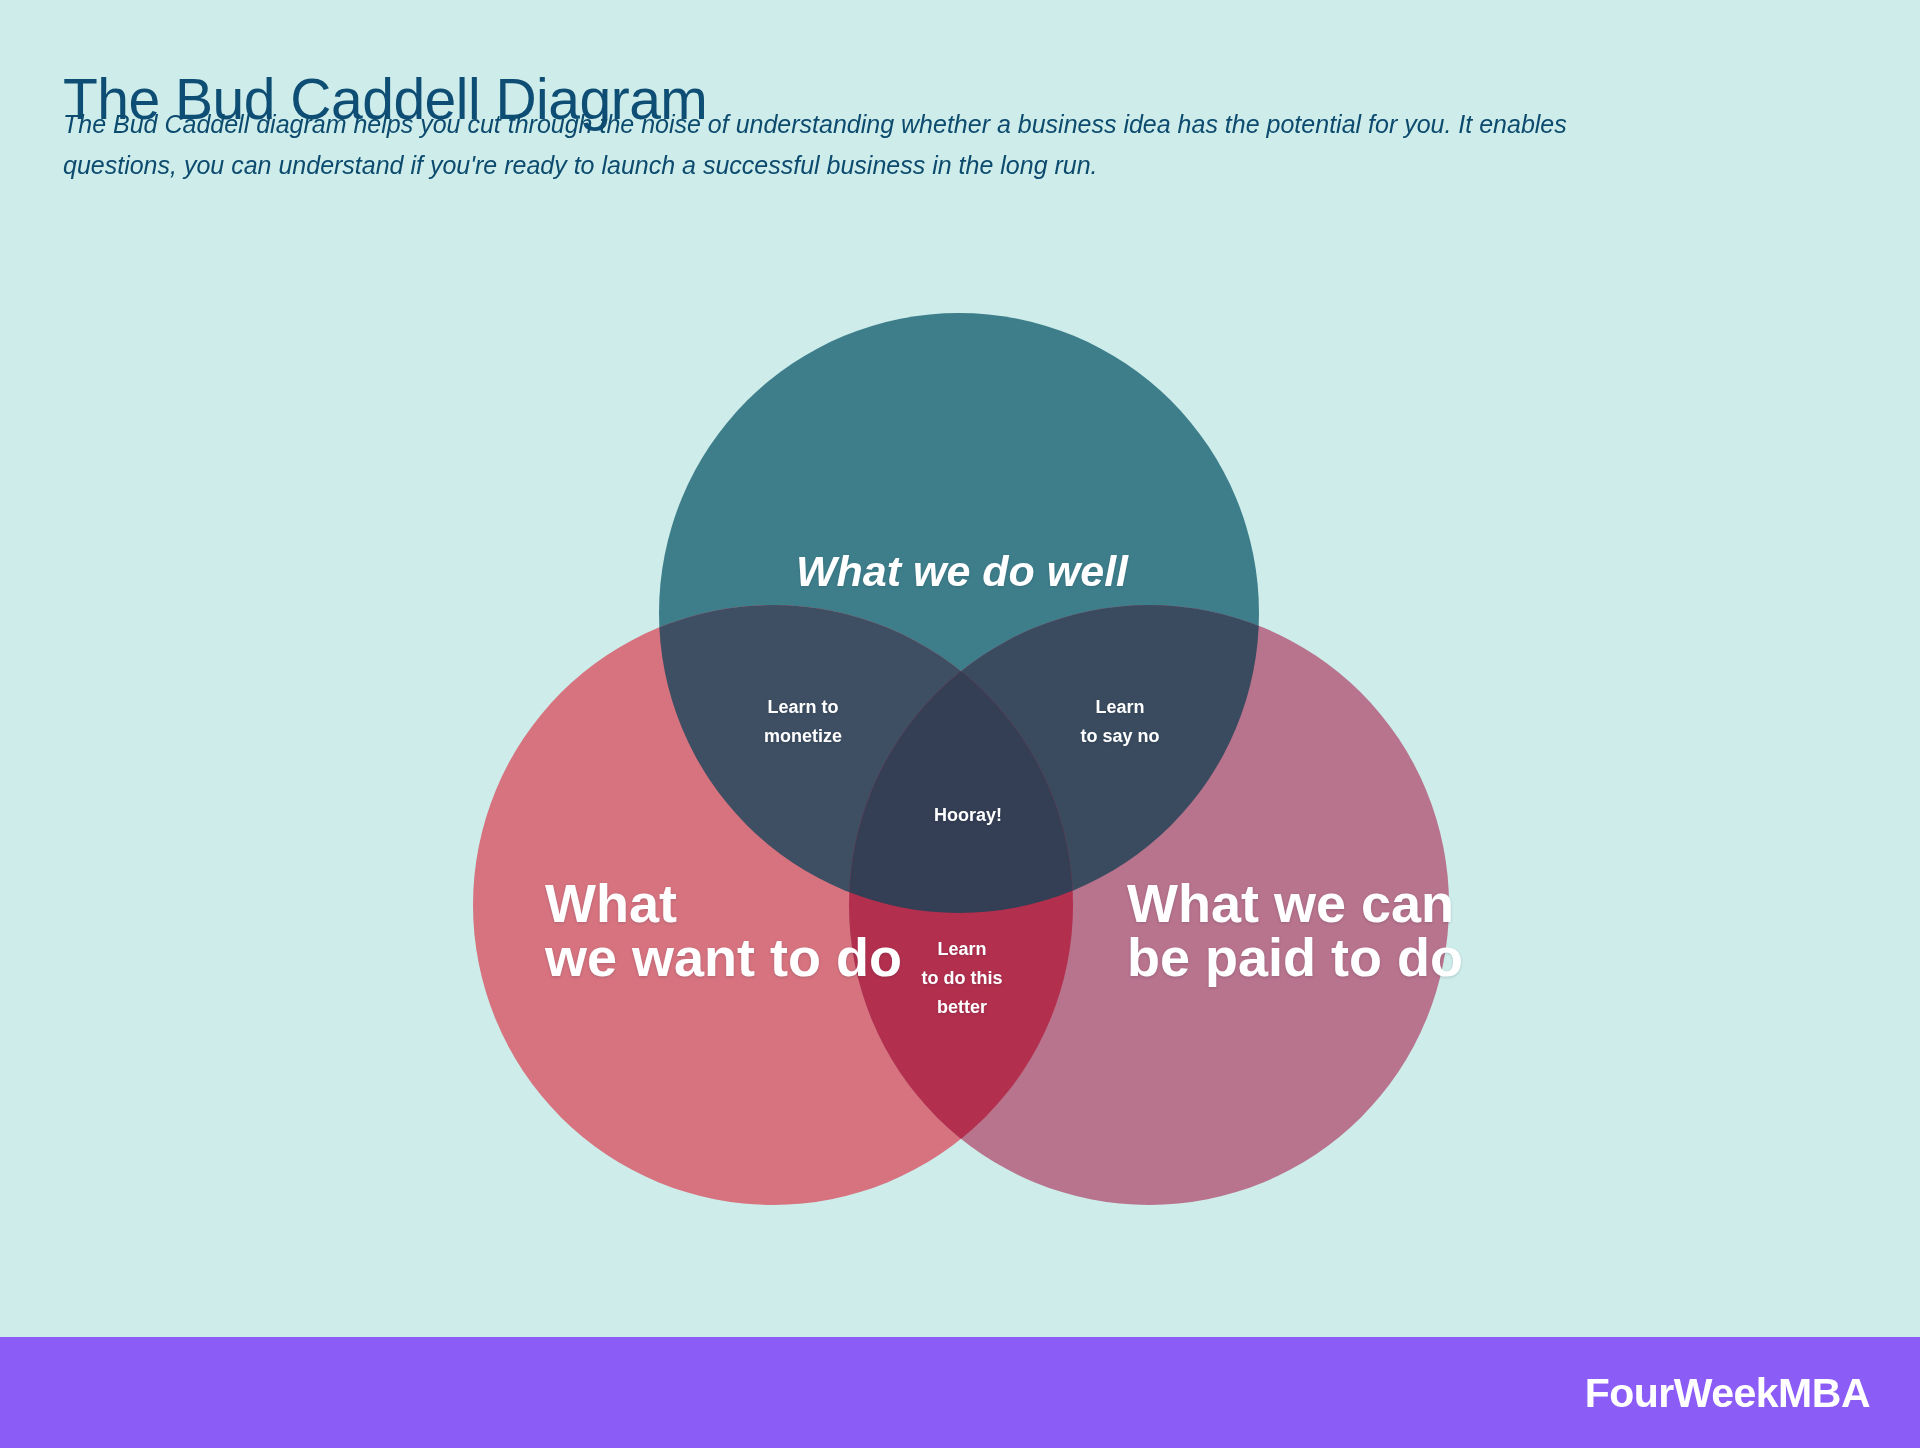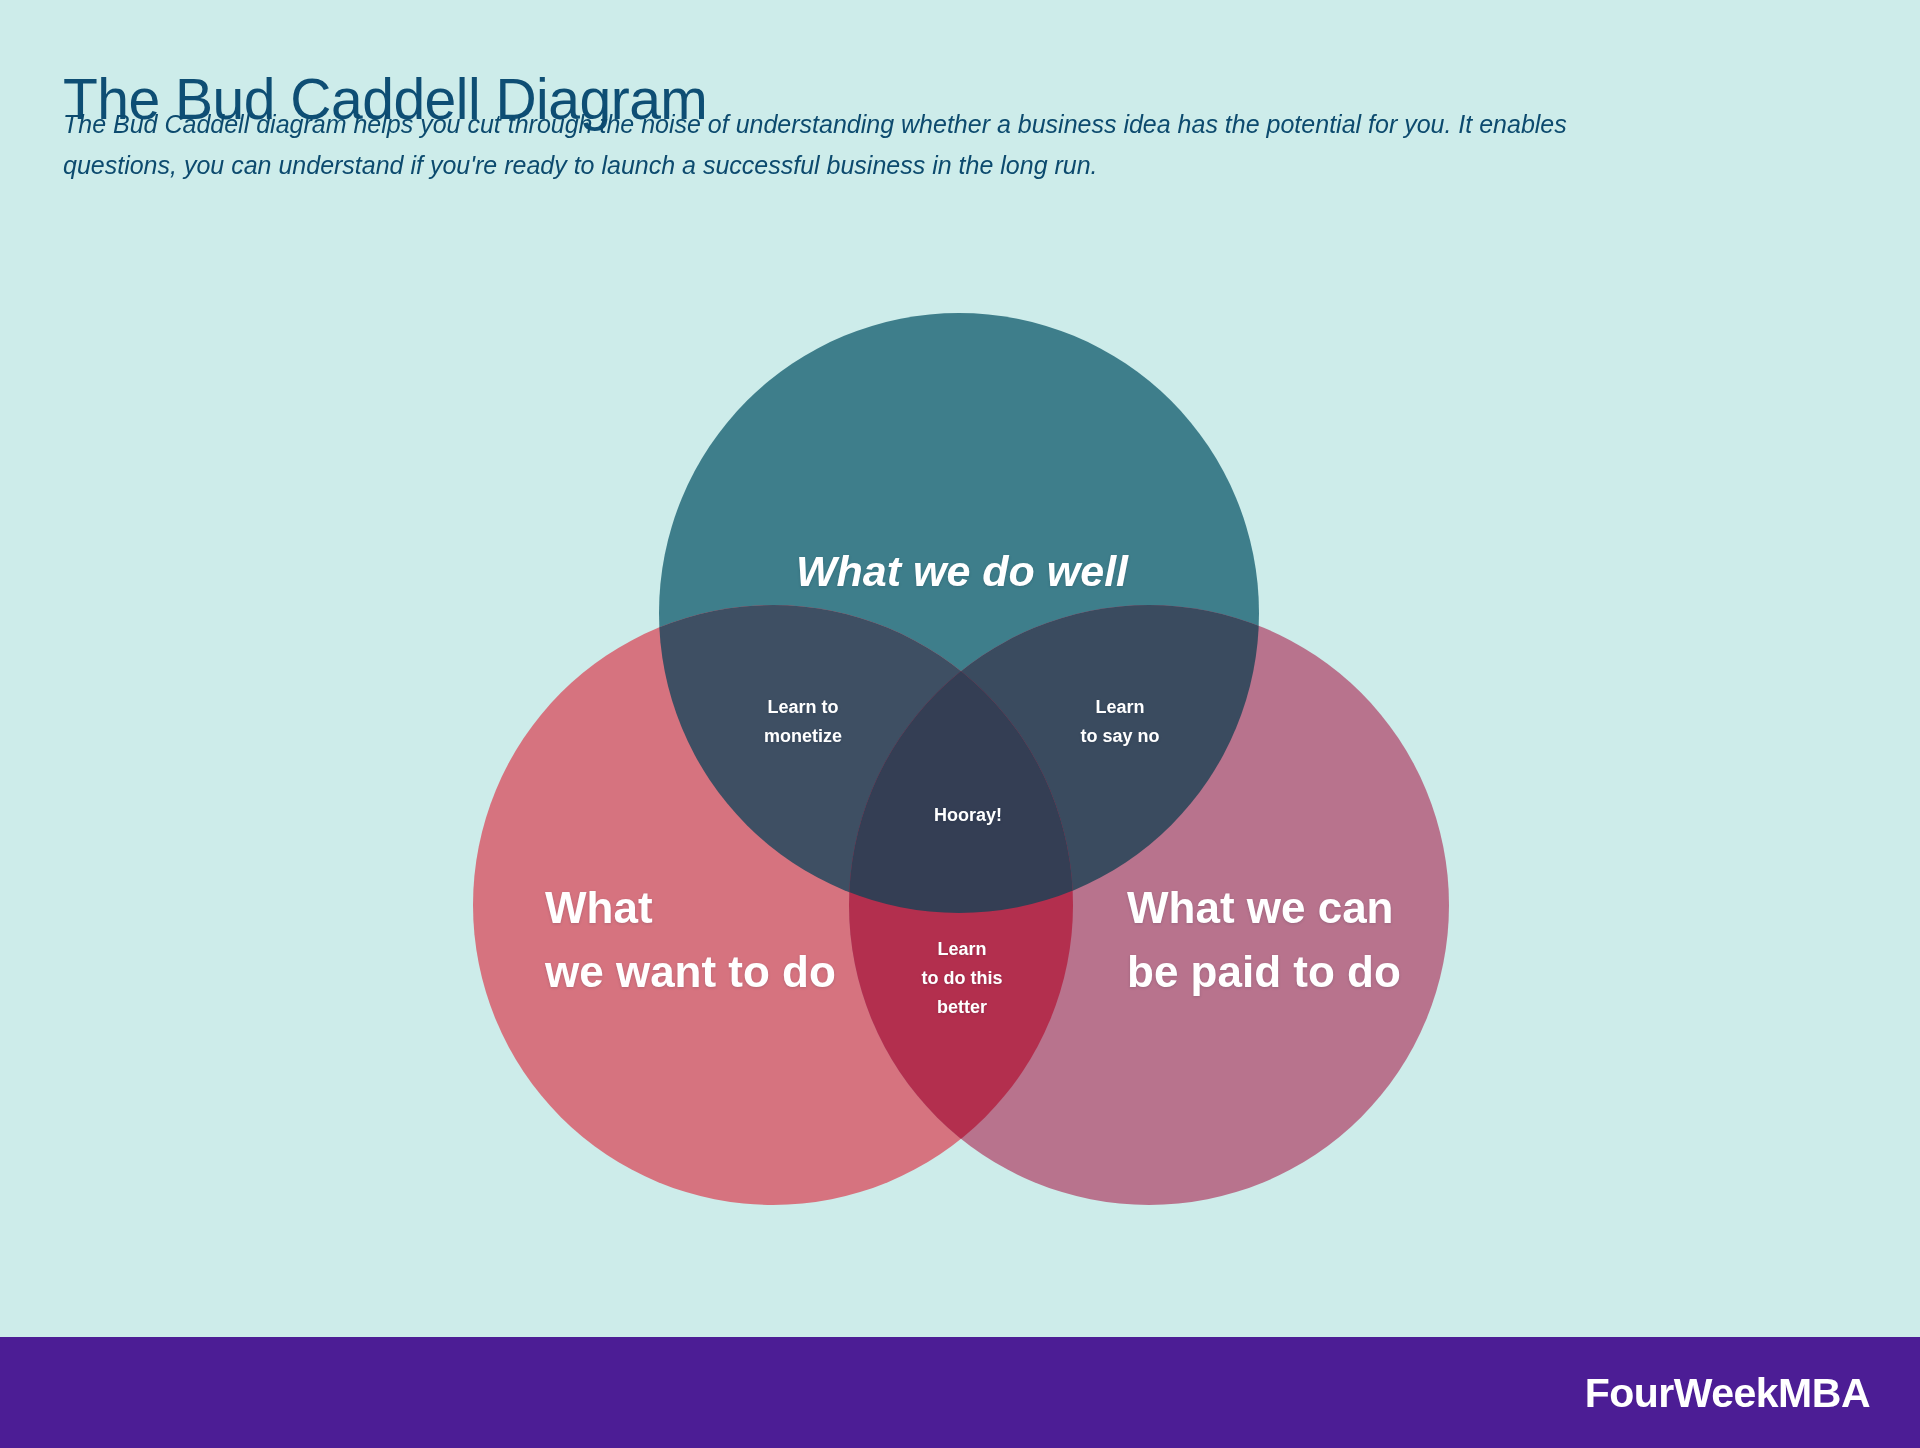--- a/index.html
+++ b/index.html
@@ -25,27 +25,27 @@
   .venn-label{
     position:absolute;
     color:#ffffff;font-weight:700;
     white-space:pre-line;
     text-shadow:0 1px 3px rgba(20,40,60,0.18);
   }
   .venn-label.centered{
     transform:translate(-50%,-50%);
     text-align:center;
   }
-  .label-big{font-size:44px;line-height:64px;}
+  .label-big{font-size:54px;line-height:54px;}
   .label-top{font-size:43px;line-height:46px;}
   .label-small{font-size:18px;line-height:29px;}
   .footer-bar{
     position:absolute;left:0;top:1337px;
     width:1920px;height:111px;
-    background:#4c1d95;
+    background:#8b5cf6;
   }
   .footer-brand{
     position:absolute;right:50px;top:50%;
     transform:translateY(-50%);
     color:#ffffff;font-size:41px;font-weight:700;
     letter-spacing:-0.5px;
   }
 </style>
 </head>
 <body>

